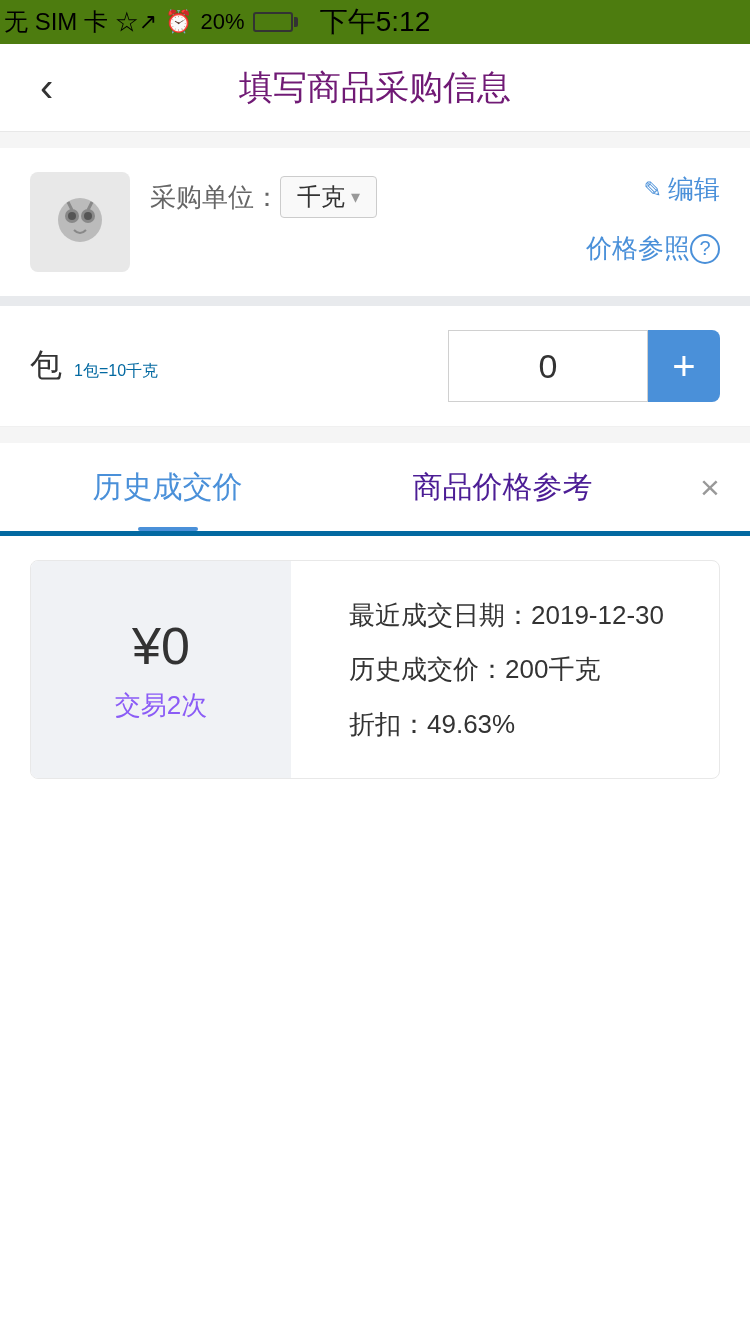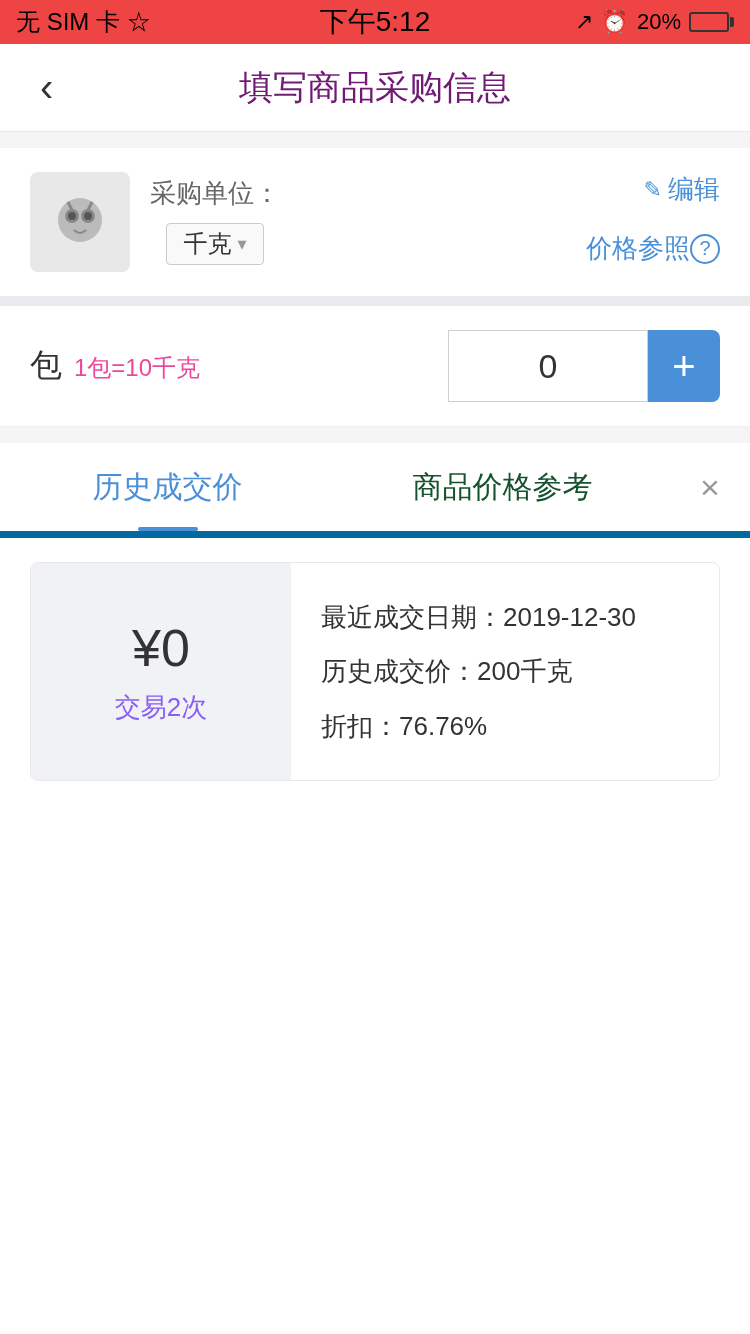--- a/index.html
+++ b/index.html
@@ -8,25 +8,24 @@
       width: 750px;
       min-height: 1334px;
       background: #f5f5f5;
       font-family: -apple-system, "PingFang SC", "Microsoft YaHei", sans-serif;
       font-size: 28px;
     }
 
     
     .status-bar {
       height: 44px;
-      background: #ef4444;
-      display: flex;
-      align-items: center;
-      justify-content: space-between;
-      padding: 0 16px;
+      background: #4d7c0f;
+      display: flex;
+      align-items: center;
+      padding: 0 4px;
       font-size: 26px;
       font-weight: 500;
     }
     .status-left {
       display: flex;
       align-items: center;
       gap: 8px;
       font-size: 24px;
     }
     .status-center {
@@ -129,24 +128,22 @@
       padding-top: 4px;
     }
     .product-name {
       font-size: 30px;
       color: #333;
       font-weight: 500;
     }
     .product-unit-row {
       display: flex;
       align-items: center;
-      gap: 12px;
       font-size: 26px;
       color: #666;
-      flex-direction: column;
     }
     .unit-label {
       color: #666;
     }
     .unit-selector {
       border: 1px solid #ccc;
       border-radius: 4px;
       padding: 4px 16px;
       font-size: 24px;
       color: #333;
@@ -203,22 +200,22 @@
       display: flex;
       align-items: baseline;
       gap: 12px;
     }
     .qty-unit {
       font-size: 32px;
       color: #333;
       font-weight: 500;
     }
     .qty-note {
-      font-size: 24px;
-      color: #ec4899;
+      font-size: 16px;
+      color: #0369a1;
     }
     .quantity-right {
       display: flex;
       align-items: center;
       gap: 0;
     }
     .qty-input-box {
       width: 200px;
       height: 72px;
       border: 1px solid #d0d0d0;
@@ -239,33 +236,33 @@
       justify-content: center;
       font-size: 40px;
       color: #fff;
       cursor: pointer;
     }
 
     
     .tabs-container {
       background: #fff;
       margin-top: 16px;
-      border-bottom: 7px solid #0369a1;
+      border-bottom: 5px solid #0369a1;
       display: flex;
       align-items: center;
       position: relative;
     }
     .tab-item {
       flex: 1;
       height: 88px;
       display: flex;
       align-items: center;
       justify-content: center;
       font-size: 30px;
-      color: #14532d;
+      color: #4c1d95;
       cursor: pointer;
       position: relative;
     }
     .tab-item.active {
       color: #4a90d9;
     }
     .tab-indicator {
       position: absolute;
       bottom: 0;
       left: 50%;
@@ -317,20 +314,21 @@
       font-size: 26px;
       color: #8b5cf6;
     }
     .history-right {
       flex: 1;
       padding: 36px 30px;
       display: flex;
       flex-direction: column;
       gap: 18px;
       justify-content: center;
+      margin-left: 28px;
     }
     .history-detail-row {
       font-size: 26px;
       color: #333;
       line-height: 1.4;
     }
 
     
     .bottom-area {
       background: #fff;
@@ -434,19 +432,19 @@
       <span class="history-count">交易2次</span>
     </div>
     <div class="history-right">
       <div class="history-detail-row">
         <span>最近成交日期：</span><span>2019-12-30</span>
       </div>
       <div class="history-detail-row">
         <span>历史成交价：</span><span>200千克</span>
       </div>
       <div class="history-detail-row">
-        <span>折扣：</span><span>76.76%</span>
+        <span>折扣：</span><span>49.63%</span>
       </div>
     </div>
   </div>
 </div>
 
 <div class="bottom-area"></div>
 
 </body></html>

